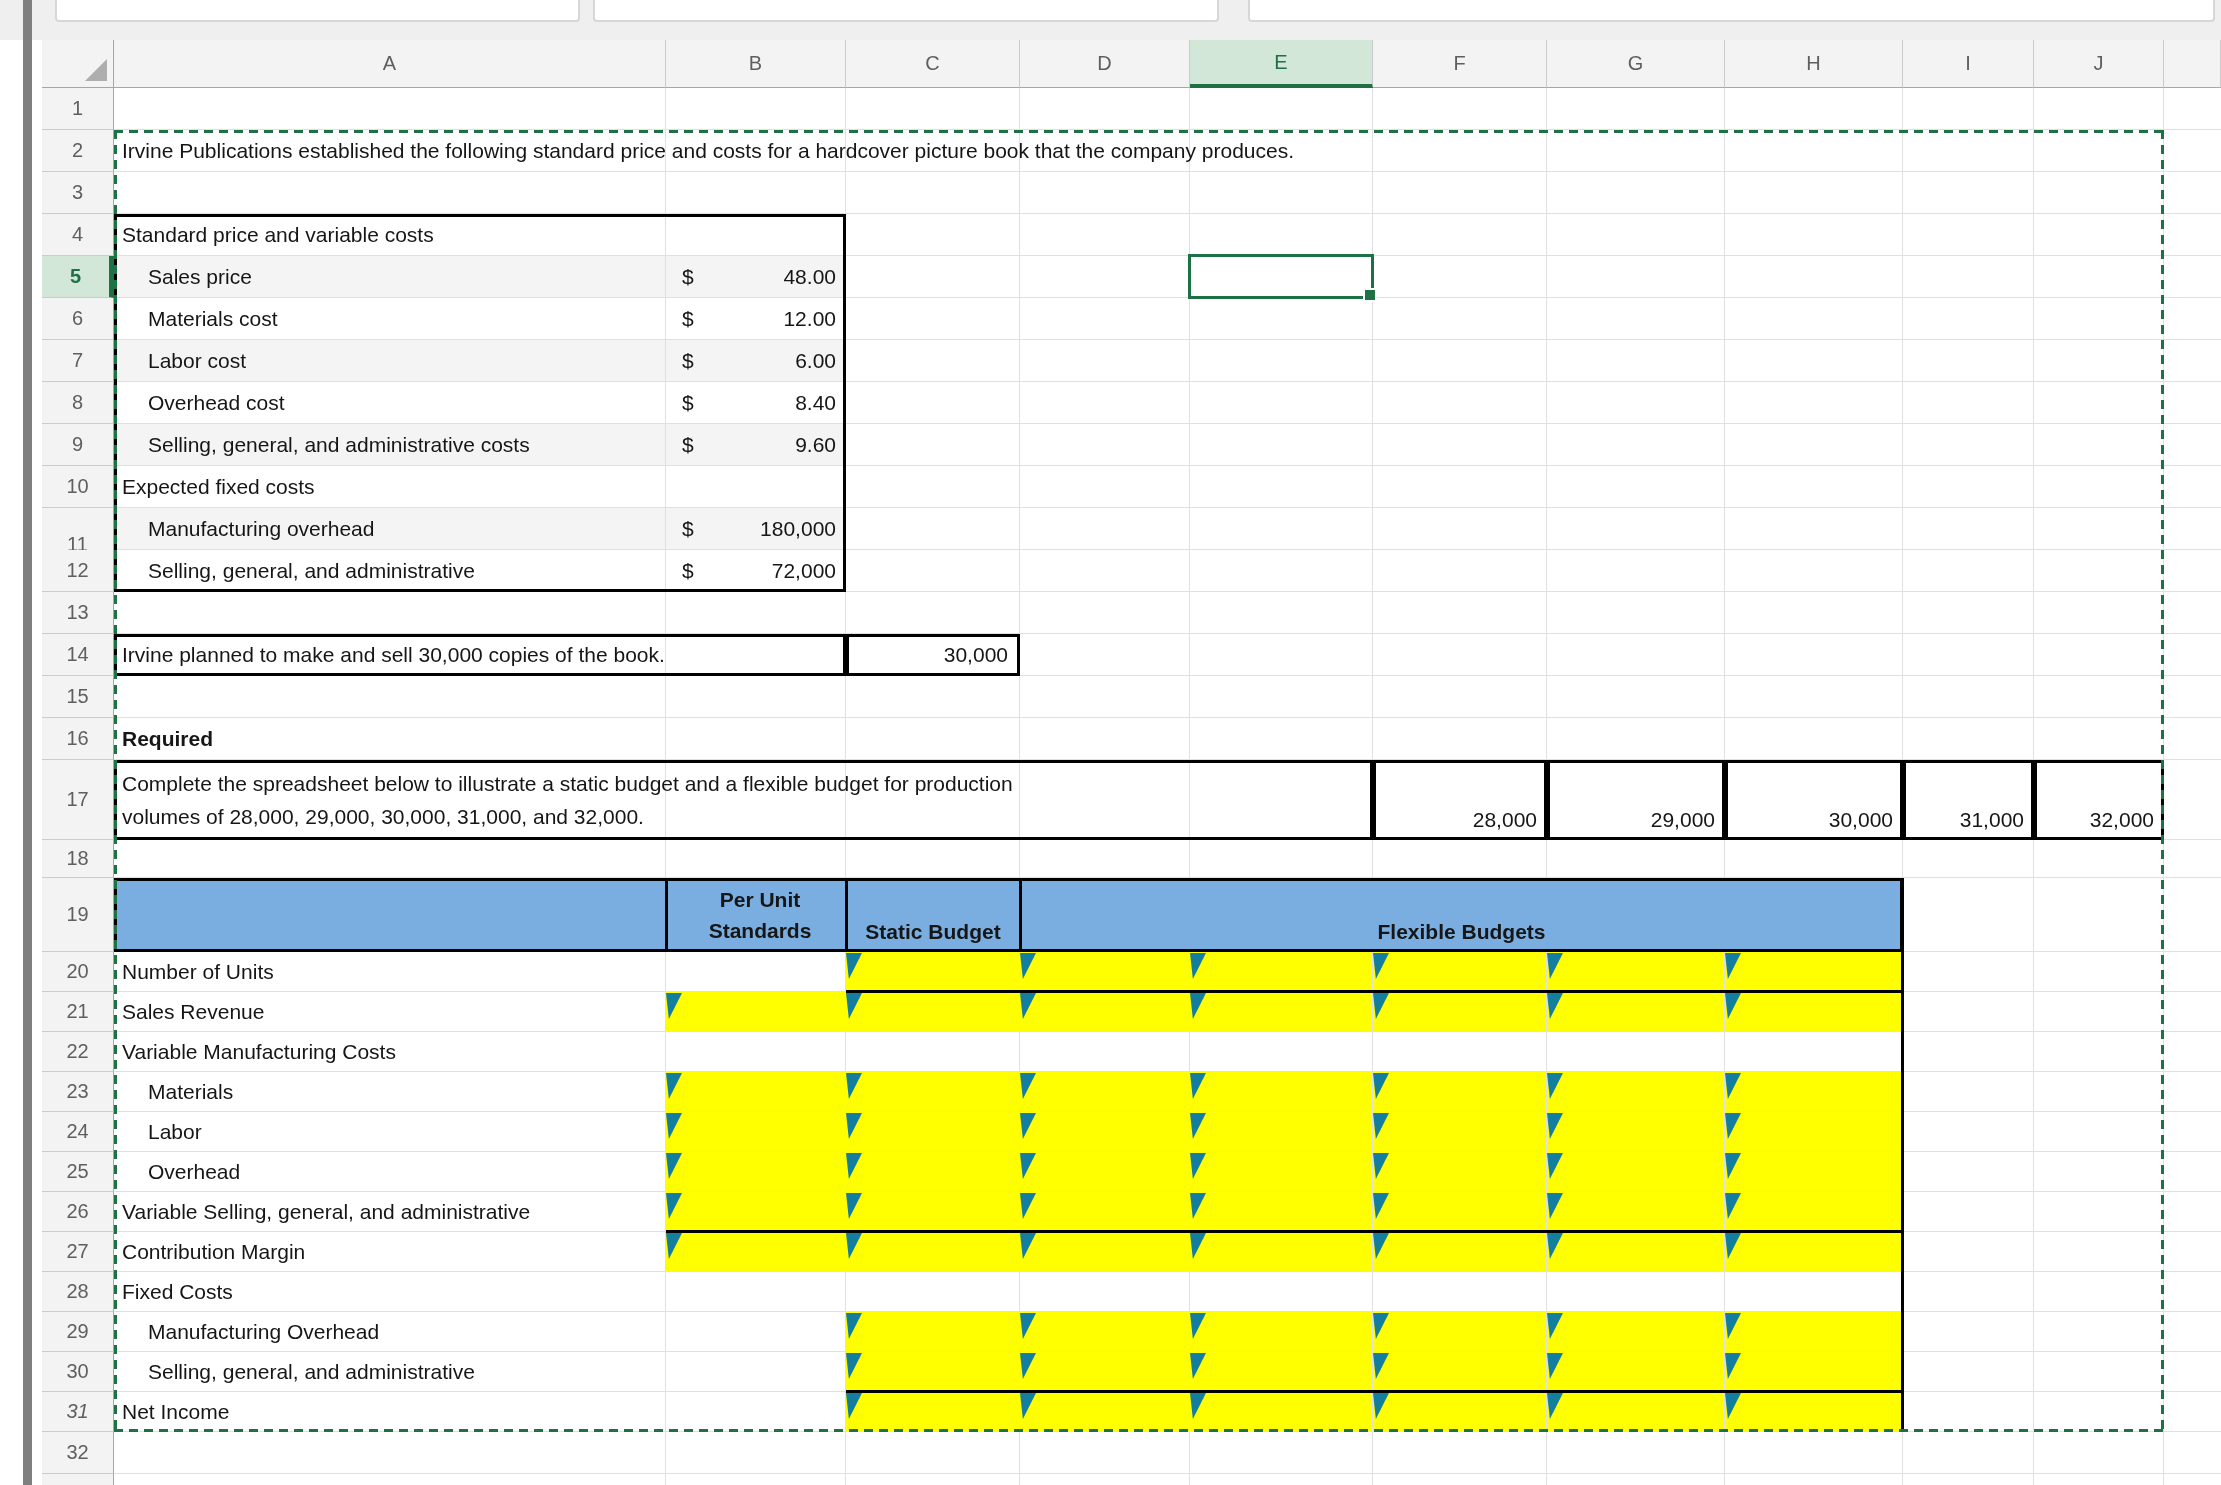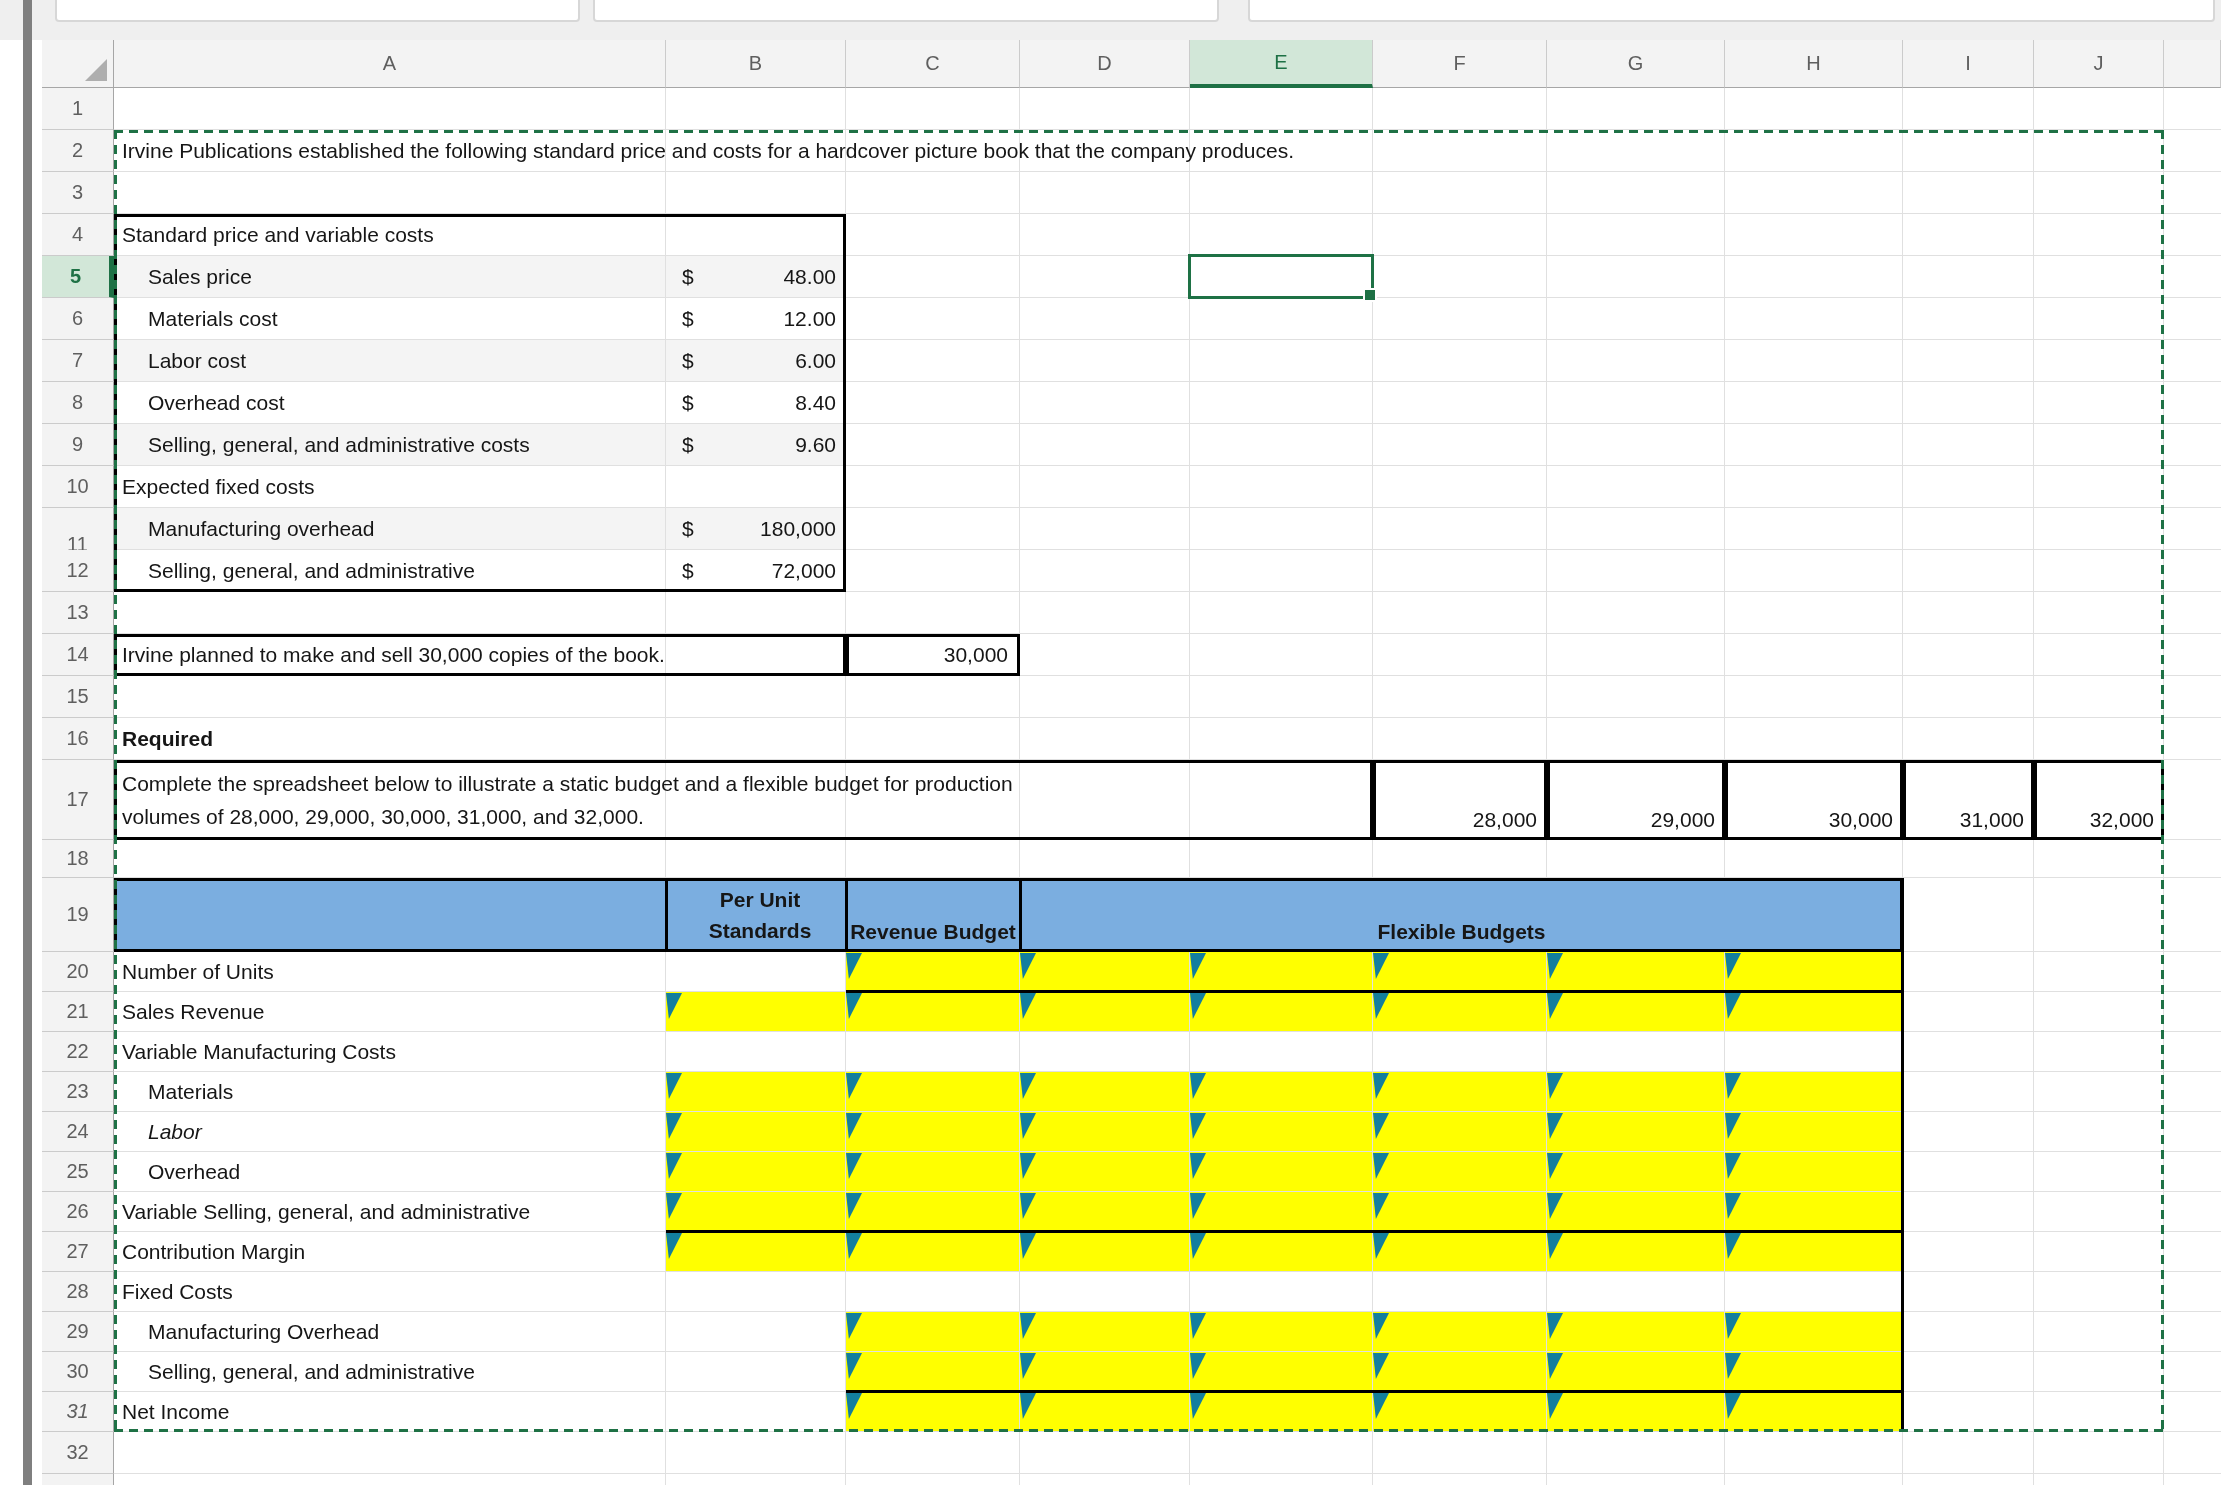--- a/index.html
+++ b/index.html
@@ -228,27 +228,27 @@
       <div class="ct" style="left: 114px; top: 634px; width: 732px; height: 42px;">Irvine planned to make and sell 30,000 copies of the book.</div>
       <div class="ct right" style="left: 846px; top: 634px; width: 174px; height: 42px;">30,000</div>
       <div class="ct bold" style="left: 114px; top: 718px; width: 552px; height: 42px;">Required</div>
       <div class="ct para" style="left: 114px; top: 760px; width: 1259px; height: 80px;"><div>Complete the spreadsheet below to illustrate a static budget and a flexible budget for production</div><div>volumes of 28,000, 29,000, 30,000, 31,000, and 32,000.</div></div>
       <div class="ct numbr" style="left: 1373px; top: 760px; width: 174px; height: 80px;">28,000</div>
       <div class="ct numbr" style="left: 1547px; top: 760px; width: 178px; height: 80px;">29,000</div>
       <div class="ct numbr" style="left: 1725px; top: 760px; width: 178px; height: 80px;">30,000</div>
       <div class="ct numbr" style="left: 1903px; top: 760px; width: 131px; height: 80px;">31,000</div>
       <div class="ct numbr" style="left: 2034px; top: 760px; width: 130px; height: 80px;">32,000</div>
       <div class="ct hdrlines" style="left: 666px; top: 878px; width: 180px; height: 74px;"><div>Per Unit</div><div>Standards</div></div>
-      <div class="ct hdr" style="left: 846px; top: 878px; width: 174px; height: 74px;">Revenue Budget</div>
+      <div class="ct hdr" style="left: 846px; top: 878px; width: 174px; height: 74px;">Static Budget</div>
       <div class="ct hdr" style="left: 1020px; top: 878px; width: 883px; height: 74px;">Flexible Budgets</div>
       <div class="ct" style="left: 114px; top: 952px; width: 552px; height: 40px;">Number of Units</div>
       <div class="ct" style="left: 114px; top: 992px; width: 552px; height: 40px;">Sales Revenue</div>
       <div class="ct" style="left: 114px; top: 1032px; width: 552px; height: 40px;">Variable Manufacturing Costs</div>
       <div class="ct indent" style="left: 114px; top: 1072px; width: 552px; height: 40px;">Materials</div>
-      <div class="ct indent" style="left: 114px; top: 1112px; width: 552px; height: 40px; font-style: italic;">Labor</div>
+      <div class="ct indent" style="left: 114px; top: 1112px; width: 552px; height: 40px;">Labor</div>
       <div class="ct indent" style="left: 114px; top: 1152px; width: 552px; height: 40px;">Overhead</div>
       <div class="ct" style="left: 114px; top: 1192px; width: 552px; height: 40px;">Variable Selling, general, and administrative</div>
       <div class="ct" style="left: 114px; top: 1232px; width: 552px; height: 40px;">Contribution Margin</div>
       <div class="ct" style="left: 114px; top: 1272px; width: 552px; height: 40px;">Fixed Costs</div>
       <div class="ct indent" style="left: 114px; top: 1312px; width: 552px; height: 40px;">Manufacturing Overhead</div>
       <div class="ct indent" style="left: 114px; top: 1352px; width: 552px; height: 40px;">Selling, general, and administrative</div>
       <div class="ct" style="left: 114px; top: 1392px; width: 552px; height: 40px;">Net Income</div>
     </div>
 <div class="col-header" style="left: 114px; width: 552px;">A</div>
     <div class="col-header" style="left: 666px; width: 180px;">B</div>

